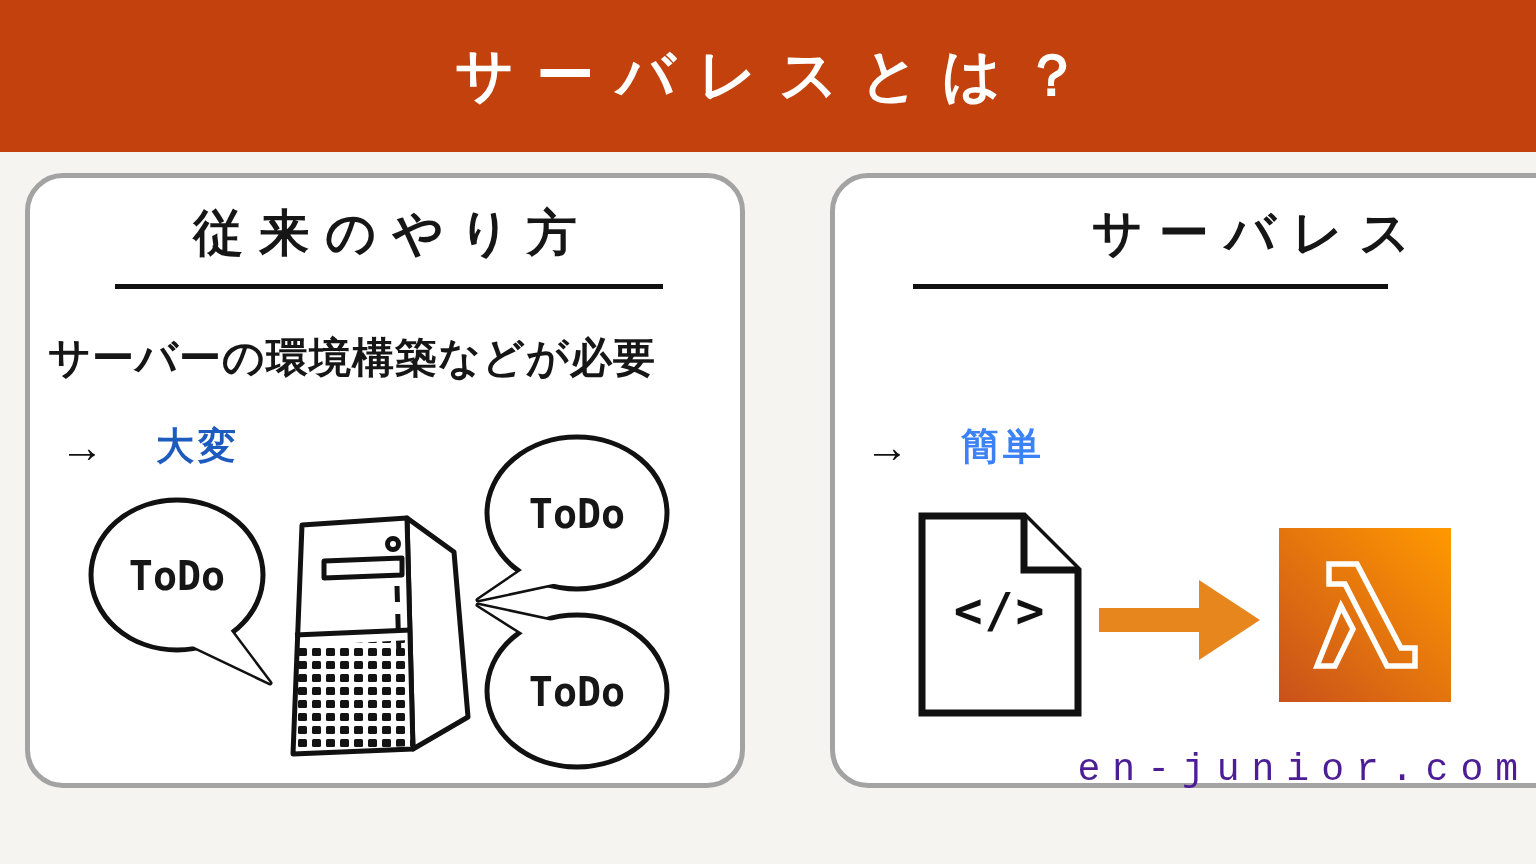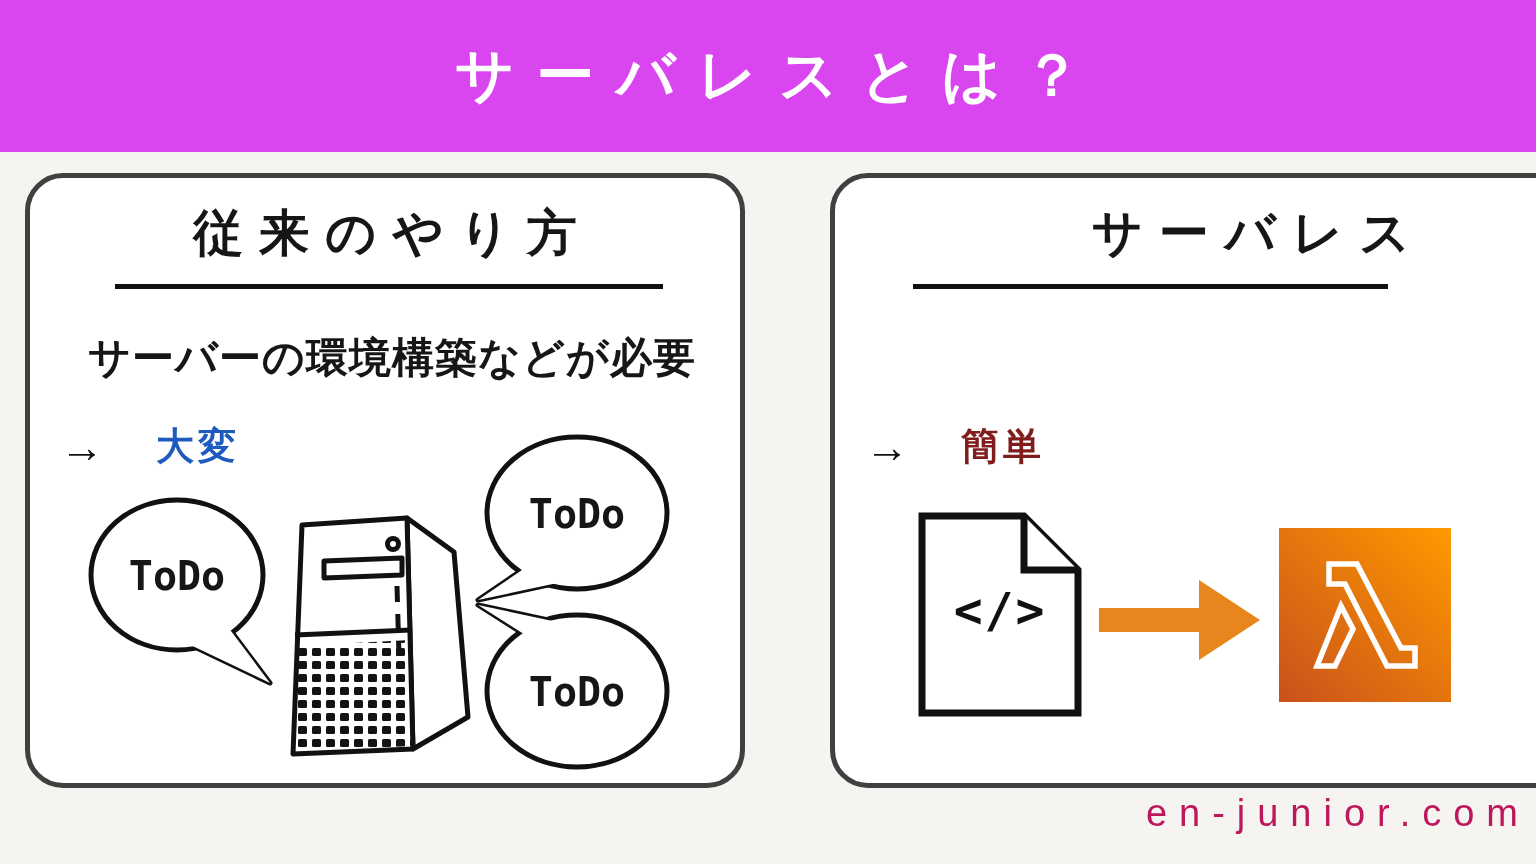--- a/index.html
+++ b/index.html
@@ -3,71 +3,71 @@
 <meta charset="utf-8">
 <style>
   html,body{margin:0;padding:0;background:#e9e8e6;}
   .stage{
     position:relative;width:1536px;height:864px;overflow:hidden;
     background:#f5f4f1;font-family:"Liberation Sans",sans-serif;color:#161616;
   }
   
   .header{
     position:absolute;left:0;top:0;width:1536px;height:152px;
-    background:#d946ef;display:flex;align-items:center;justify-content:center;
+    background:#c2410c;display:flex;align-items:center;justify-content:center;
   }
   .header-title{
     color:#ffffff;font-size:58px;font-weight:800;letter-spacing:22px;
     text-indent:22px;white-space:nowrap;
   }
   
   .card{
     position:absolute;top:173px;height:615px;background:#ffffff;
-    border:5px solid #404040;border-radius:38px;box-sizing:border-box;overflow:hidden;
+    border:5px solid #a3a3a3;border-radius:38px;box-sizing:border-box;overflow:hidden;
   }
   .card-left{left:25px;width:720px;}
   .card-right{left:790px;width:842px;margin-left:40px;}
   .card-title{
     position:absolute;top:22px;left:0;width:100%;text-align:center;
     font-size:50px;font-weight:800;letter-spacing:16px;text-indent:16px;white-space:nowrap;
   }
   .title-rule{position:absolute;top:106px;height:5px;background:#111;}
   .card-left .title-rule{left:85px;width:548px;}
   .card-right .title-rule{left:78px;width:475px;}
   .card-body{
     position:absolute;top:152px;left:18px;right:4px;
-    font-size:42px;font-weight:800;letter-spacing:1px;white-space:nowrap;text-align:center;
+    font-size:42px;font-weight:800;letter-spacing:1px;white-space:nowrap;
   }
   .verdict-row{
     position:absolute;top:243px;left:30px;display:flex;align-items:center;
   }
   .verdict-arrow{font-size:44px;font-weight:700;color:#111;}
   .verdict-word{font-size:38px;font-weight:800;margin-left:52px;letter-spacing:4px;}
   .verdict-blue{color:#1d5bbf;}
-  .verdict-red{color:#7f1d1d;}
+  .verdict-red{color:#3b82f6;}
   
   .illus-left{position:absolute;left:0;top:0;width:720px;height:615px;}
   .illus-left .ink{stroke:#111;stroke-width:5;fill:#fff;stroke-linejoin:round;stroke-linecap:round;}
   .illus-left text{
     font-family:"DejaVu Sans Mono","Liberation Mono",monospace;
     font-size:40px;font-weight:700;fill:#161616;text-anchor:middle;
   }
   
   .doc-icon{position:absolute;left:83px;top:334px;width:164px;height:205px;}
   .code-glyph{
     position:absolute;left:83px;top:404px;width:164px;text-align:center;
     font-family:"DejaVu Sans Mono","Liberation Mono",monospace;
     font-size:48px;font-weight:700;letter-spacing:2px;color:#111;
   }
   .flow-arrow{position:absolute;left:264px;top:400px;width:163px;height:84px;}
   .lambda-icon{position:absolute;left:444px;top:350px;width:172px;height:174px;}
   
   .watermark{
-    position:absolute;right:6px;top:792px;
-    font-size:38px;font-weight:500;letter-spacing:12px;color:#be185d;white-space:nowrap;
+    position:absolute;right:6px;top:748px;
+    font-size:38px;font-weight:500;letter-spacing:12px;color:#4c1d95;white-space:nowrap;font-family:Liberation Mono, monospace;
   }
 </style>
 </head>
 <body>
 
 <div class="stage">
 
   <div class="header">
     <div class="header-title">サーバレスとは？</div>
   </div>

